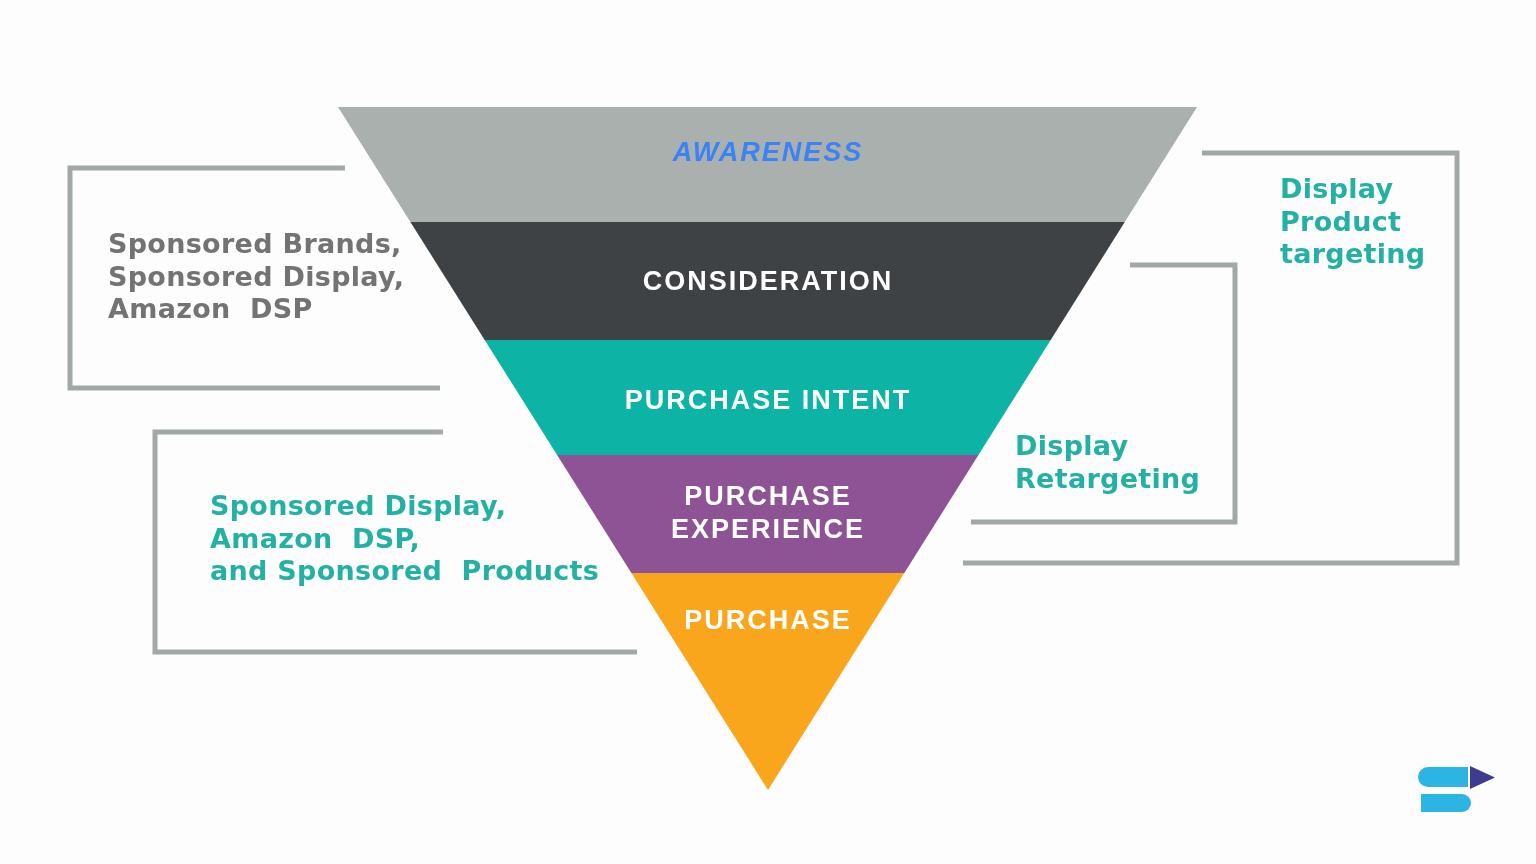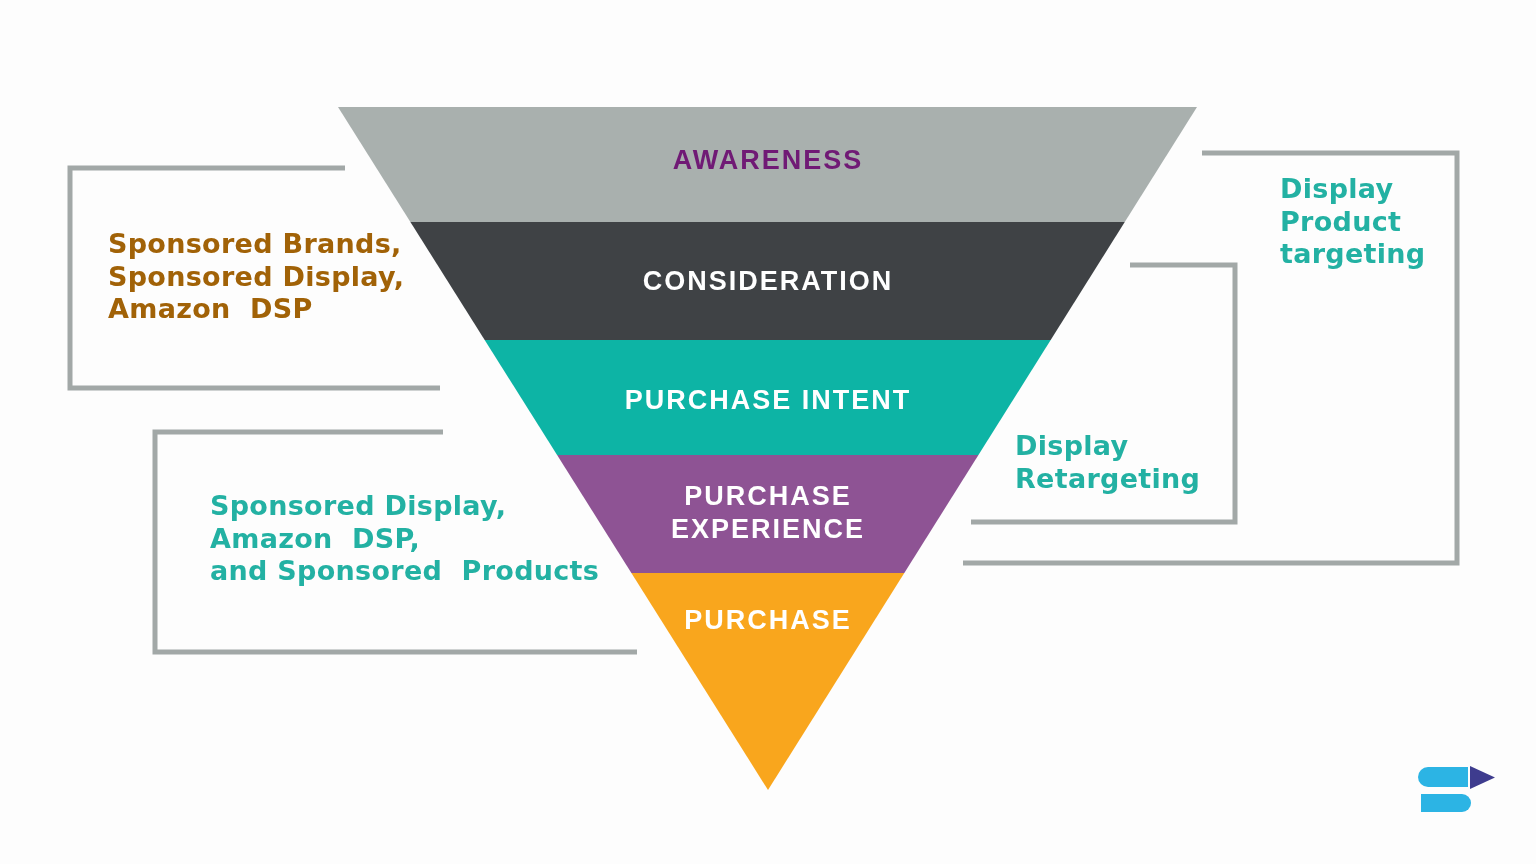--- a/index.html
+++ b/index.html
@@ -65,28 +65,28 @@
     <path class="connector" d="M1202,153 L1457,153 L1457,563 L963,563" stroke="#a2a8a7"></path>
     <path class="connector" d="M1130,265 L1235,265 L1235,522 L971,522" stroke="#a2a8a7"></path>
 
     <g>
       <path d="M1468,767 H1428 a10,10 0 0 0 0,20 H1468 Z" fill="#2cb4e4"></path>
       <path d="M1421,794 H1462 a9,9 0 0 1 0,18 H1421 Z" fill="#2cb4e4"></path>
       <path d="M1470,766 L1495,777.5 L1470,789 Z" fill="#3e3c8e"></path>
     </g>
   </svg>
 
-  <div class="funnel-label" style="top: 160px; color: #701a75;">AWARENESS</div>
+  <div class="funnel-label" style="top: 152px; color: #3b82f6; font-style: italic;">AWARENESS</div>
   <div class="funnel-label" style="top: 281px; color: rgb(255, 255, 255);">CONSIDERATION</div>
   <div class="funnel-label" style="top: 400px; color: rgb(255, 255, 255);">PURCHASE INTENT</div>
   <div class="funnel-label" style="top: 513px; color: rgb(255, 255, 255);">PURCHASE
 EXPERIENCE</div>
   <div class="funnel-label" style="top: 620px; color: rgb(255, 255, 255);">PURCHASE</div>
 
-  <div class="note" style="left: 108px; top: 228px; color: #a16207;">Sponsored Brands,
+  <div class="note" style="left: 108px; top: 228px; color: #737373;">Sponsored Brands,
 Sponsored Display,
 Amazon  DSP</div>
   <div class="note" style="left: 210px; top: 490px; color: rgb(35, 177, 163);">Sponsored Display,
 Amazon  DSP,
 and Sponsored  Products</div>
   <div class="note" style="left: 1280px; top: 173px; color: rgb(35, 177, 163);">Display
 Product
 targeting</div>
   <div class="note" style="left: 1015px; top: 430px; color: rgb(35, 177, 163);">Display
 Retargeting</div>

